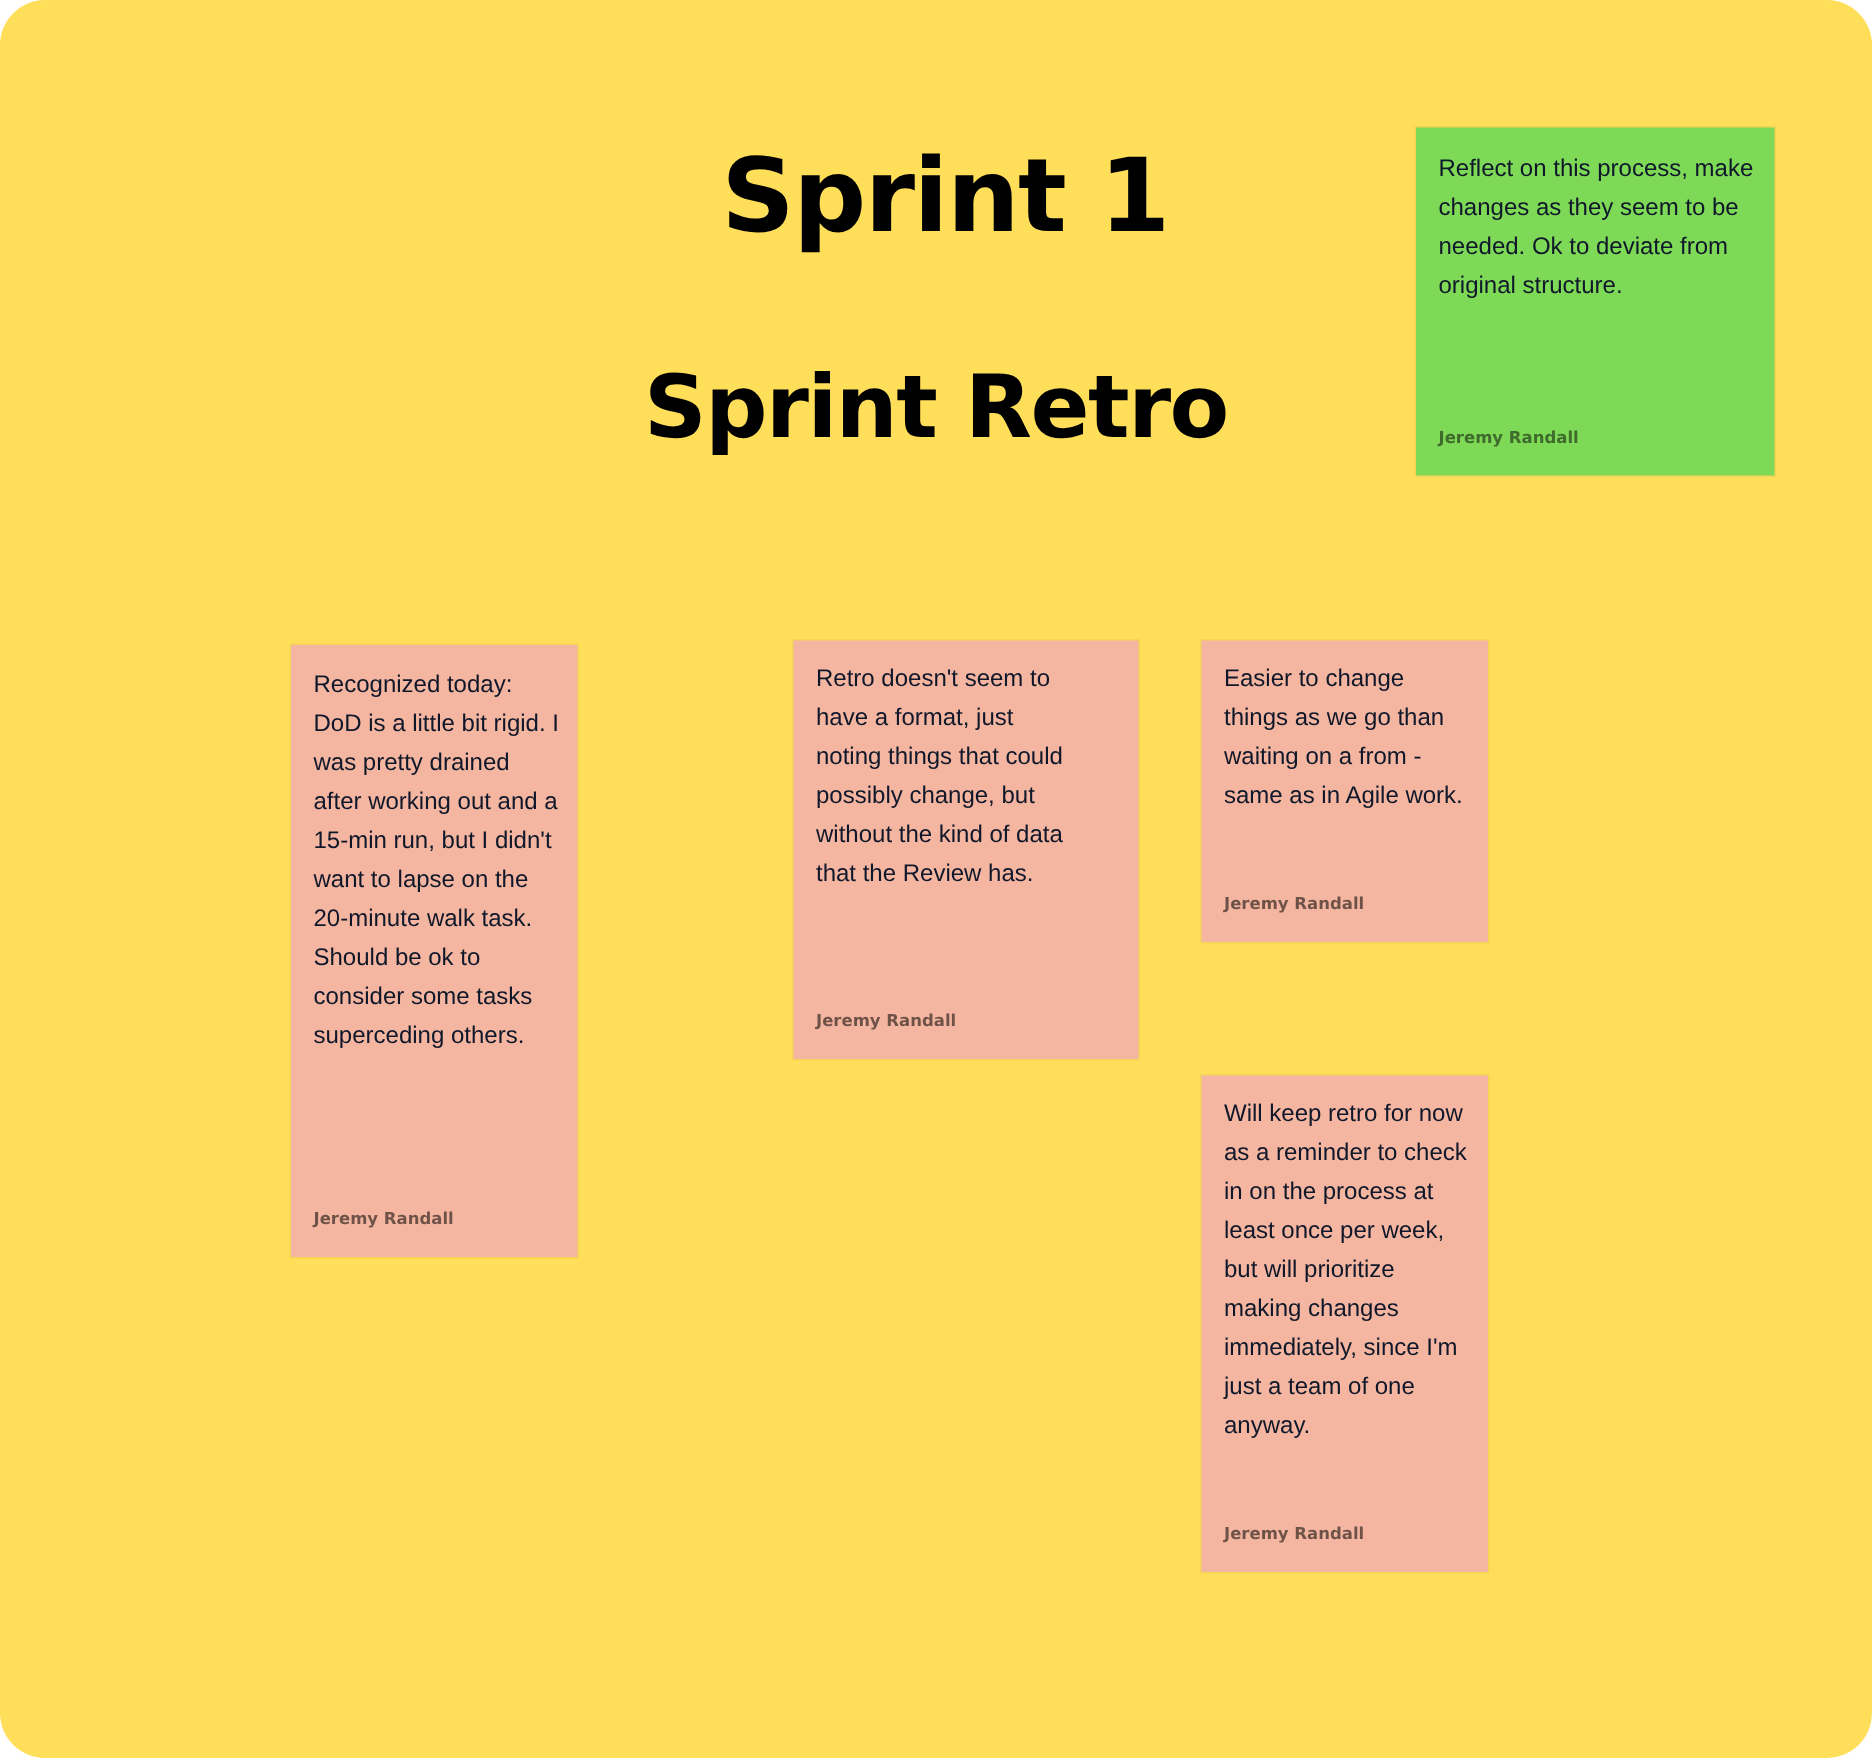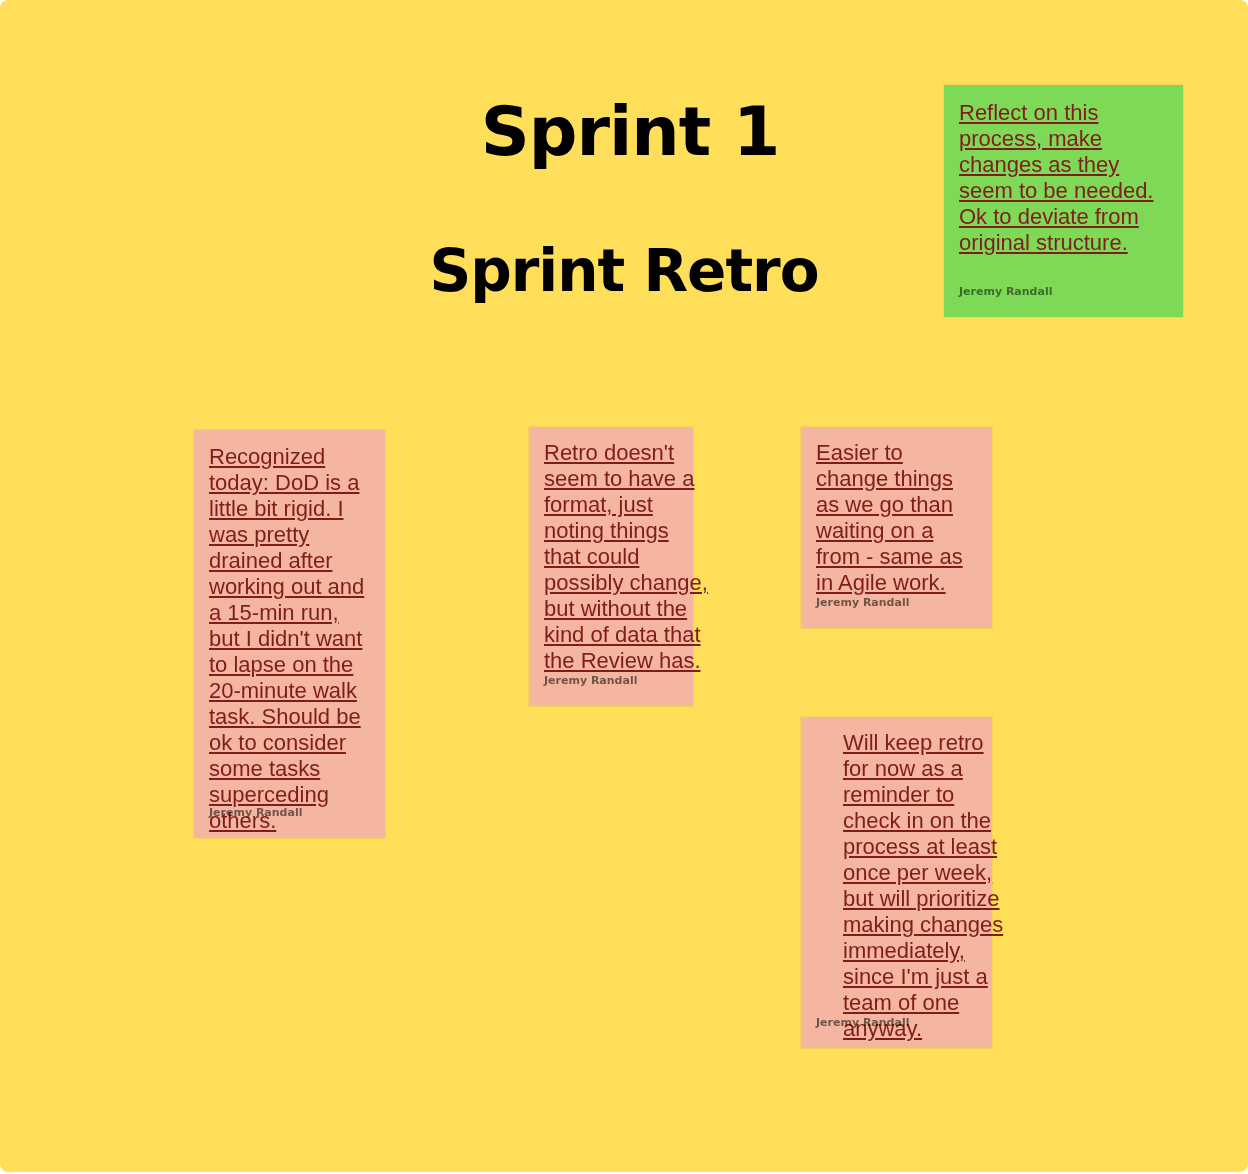--- a/index.html
+++ b/index.html
@@ -13,21 +13,21 @@
       position: relative;
       overflow: hidden;
     }
     .board {
       position: absolute;
       left: 0;
       top: 0;
       width: 1248px;
       height: 1172px;
       background: #FFDE59;
-      border-radius: 8px;
+      border-radius: 30px;
     }
     .title {
       position: absolute;
       left: 0;
       width: 1260px;
       text-align: center;
       font-family: "DejaVu Sans", sans-serif;
       font-weight: bold;
       color: #000000;
       margin: 0;
@@ -58,26 +58,25 @@
       bottom: -8px;
       height: 8px;
       background: rgba(190,160,60,0.28);
       clip-path: polygon(0 0, 100% 0, 96% 100%, 60% 20%, 40% 20%, 4% 100%);
       z-index: -1;
     }
     .sticky.pink { background: #F4B6A0; }
     .sticky.green { background: #7ED957; }
     .sticky-text {
       font-family: "Liberation Sans", sans-serif;
-      font-size: 22px;
+      font-size: 16px;
       line-height: 26px;
-      color: #7f1d1d;
+      color: #0f172a;
       margin: 0;
       white-space: pre-line;
-      text-decoration: underline;
     }
     .sticky-author {
       position: absolute;
       left: 15px;
       bottom: 19px;
       font-family: "DejaVu Sans", sans-serif;
       font-weight: bold;
       font-size: 11px;
       color: rgba(0,0,0,0.55);
       margin: 0;
@@ -95,28 +94,28 @@
   <div class="sticky green" style="left:944px; top:85px; width:239px; height:232px; padding-top:15px;">
     <p class="sticky-text" style="width:212px;">Reflect on this process, make changes as they seem to be needed.  Ok to deviate from original structure.</p>
     <p class="sticky-author">Jeremy Randall</p>
   </div>
 
   <div class="sticky pink" style="left:194px; top:430px; width:191px; height:408px; ">
     <p class="sticky-text" style="width:165px;">Recognized today: DoD is a little bit rigid.  I was pretty drained after working out and a 15-min run, but I didn't want to lapse on the 20-minute walk task.  Should be ok to consider some tasks superceding others.</p>
     <p class="sticky-author">Jeremy Randall</p>
   </div>
 
-  <div class="sticky pink" style="left:529px; top:427px; width:164px; height:279px; padding-top:13px;">
+  <div class="sticky pink" style="left:529px; top:427px; width:230px; height:279px; padding-top:13px;">
     <p class="sticky-text" style="width:165px;">Retro doesn't seem to have a format, just noting things that could possibly change, but without the kind of data that the Review has.</p>
     <p class="sticky-author">Jeremy Randall</p>
   </div>
 
   <div class="sticky pink" style="left:801px; top:427px; width:191px; height:201px; padding-top:13px;">
     <p class="sticky-text" style="width:165px;">Easier to change things as we go than waiting on a from - same as in Agile work.</p>
     <p class="sticky-author">Jeremy Randall</p>
   </div>
 
   <div class="sticky pink" style="left:801px; top:717px; width:191px; height:331px; padding-top:13px;">
-    <p class="sticky-text" style="width:165px;margin-left:27px;">Will keep retro for now as a reminder to check in on the process at least once per week, but will prioritize making changes immediately, since I'm just a team of one anyway.</p>
+    <p class="sticky-text" style="width:165px;">Will keep retro for now as a reminder to check in on the process at least once per week, but will prioritize making changes immediately, since I'm just a team of one anyway.</p>
     <p class="sticky-author">Jeremy Randall</p>
   </div>
 
 </div>
 
 </body></html>

